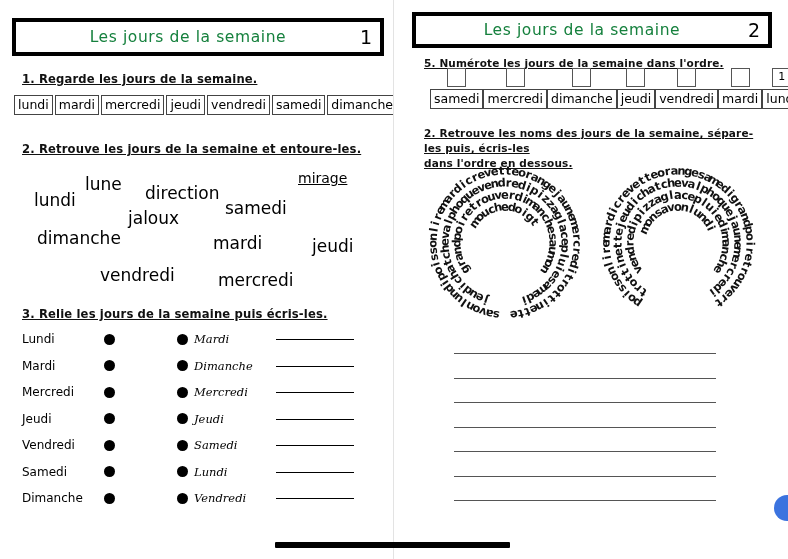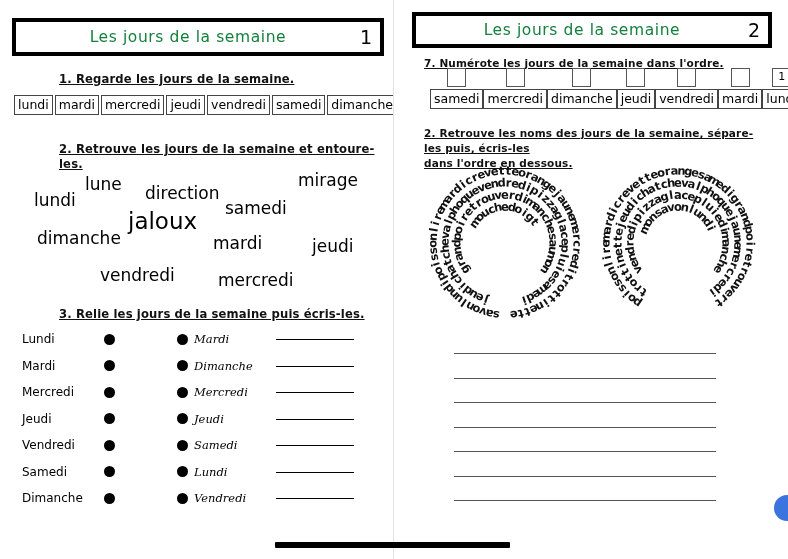--- a/index.html
+++ b/index.html
@@ -25,21 +25,21 @@
   }
   .title-bar .title-num{
     font-size:19px;font-weight:400;padding-right:8px;color:#000;
   }
 
   
   .instr{
     position:absolute;font-size:10.5px;font-weight:bold;color:#111;
     text-decoration:underline;letter-spacing:.15px;line-height:15px;
   }
-  .instr-lg{font-size:11.6px;margin-left:37px;}
+  .instr-lg{font-size:11.6px;}
 
   
   .wordrow{position:absolute;display:flex;gap:2px;}
   .wordbox{
     border:1.4px solid #444;background:#fff;
     font-size:12.5px;color:#000;padding:1px 3px 2px;
     line-height:15px;white-space:nowrap;
   }
 
   
@@ -112,24 +112,24 @@
         <div class="wordbox">vendredi</div>
         <div class="wordbox">samedi</div>
         <div class="wordbox">dimanche</div>
       </div>
 
     <div class="instr instr-lg" style="left:22px;top:142px;">2. Retrouve les jours de la semaine et entoure-les.</div>
 
     <div class="cloud" id="p1-cloud">
         <span style="left: 85px; top: 14px; font-size: 17px;">lune</span>
         <span style="left: 145px; top: 23px; font-size: 17px;">direction</span>
-        <span style="left: 298px; top: 10px; font-size: 17px;">mirage</span>
+        <span style="left: 298px; top: 10px; font-size: 14px; text-decoration: underline;">mirage</span>
         <span style="left: 34px; top: 30px; font-size: 17px;">lundi</span>
         <span style="left: 225px; top: 38px; font-size: 17px;">samedi</span>
-        <span style="left: 128px; top: 48px; font-size: 23px;">jaloux</span>
+        <span style="left: 128px; top: 48px; font-size: 17px;">jaloux</span>
         <span style="left: 37px; top: 68px; font-size: 17px;">dimanche</span>
         <span style="left: 213px; top: 73px; font-size: 17px;">mardi</span>
         <span style="left: 312px; top: 76px; font-size: 17px;">jeudi</span>
         <span style="left: 100px; top: 105px; font-size: 17px;">vendredi</span>
         <span style="left: 218px; top: 110px; font-size: 17px;">mercredi</span>
       </div>
 
     <div class="instr instr-lg" style="left:22px;top:307px;text-align:center;">3. Relie les jours de la semaine puis écris-les.</div>
 
     <div class="match" id="p1-match">
@@ -194,21 +194,21 @@
 
   <div class="page-divider"></div>
 
   <div class="page page-right">
 
     <div class="title-bar" style="left:18px;top:12px;width:360px;height:36px;">
       <span class="title-text">Les jours de la semaine</span>
       <span class="title-num">2</span>
     </div>
 
-    <div class="instr" style="left:30px;top:56px;">7. Numérote les jours de la semaine dans l'ordre.</div>
+    <div class="instr" style="left:30px;top:56px;">5. Numérote les jours de la semaine dans l'ordre.</div>
 
     <div class="numex">
       <div class="numex-boxes" id="p2-numrow">
           <div class="numex-col">
             <div class="num-slot"></div>
             <div class="num-word">samedi</div>
           </div>
           <div class="numex-col">
             <div class="num-slot"></div>
             <div class="num-word">mercredi</div>

